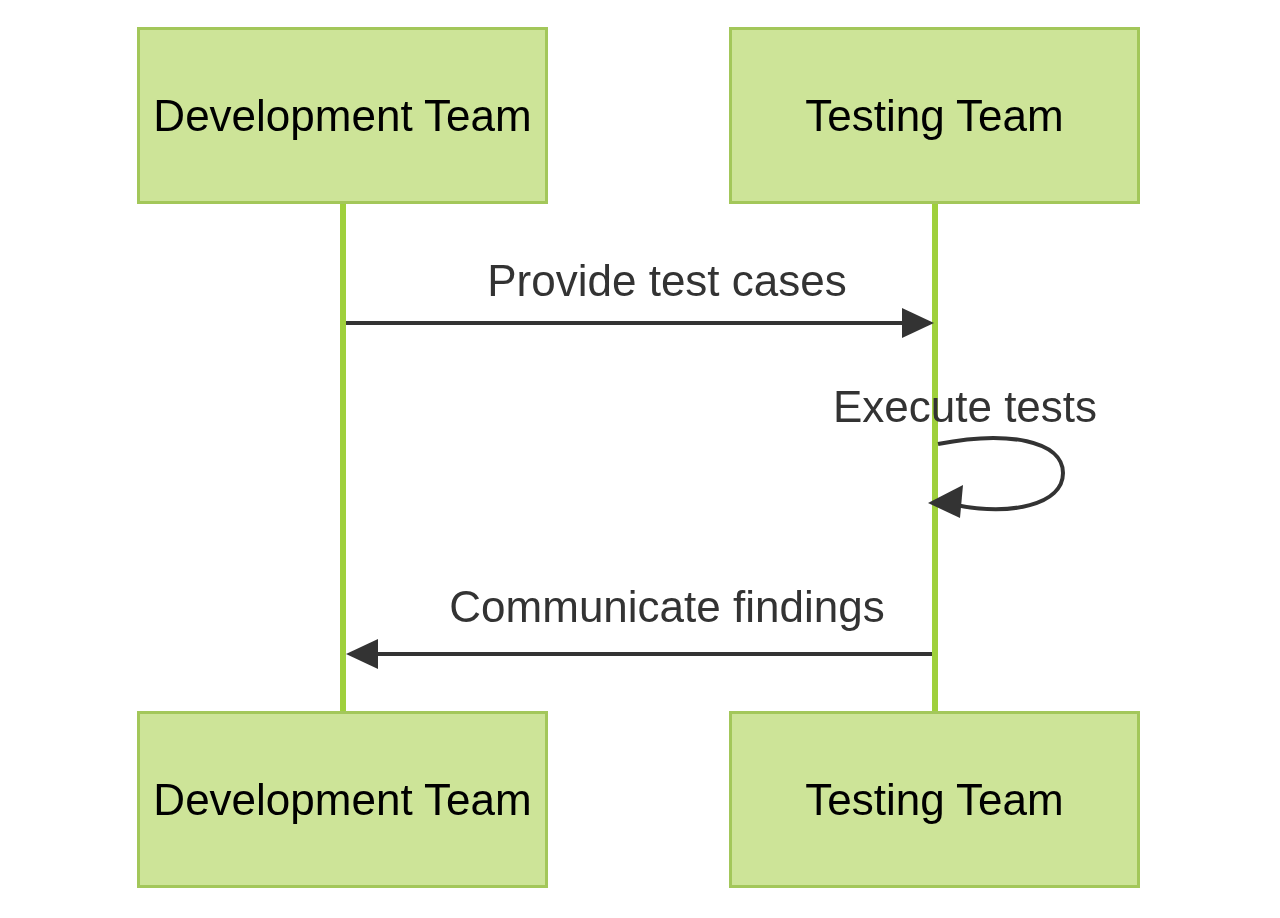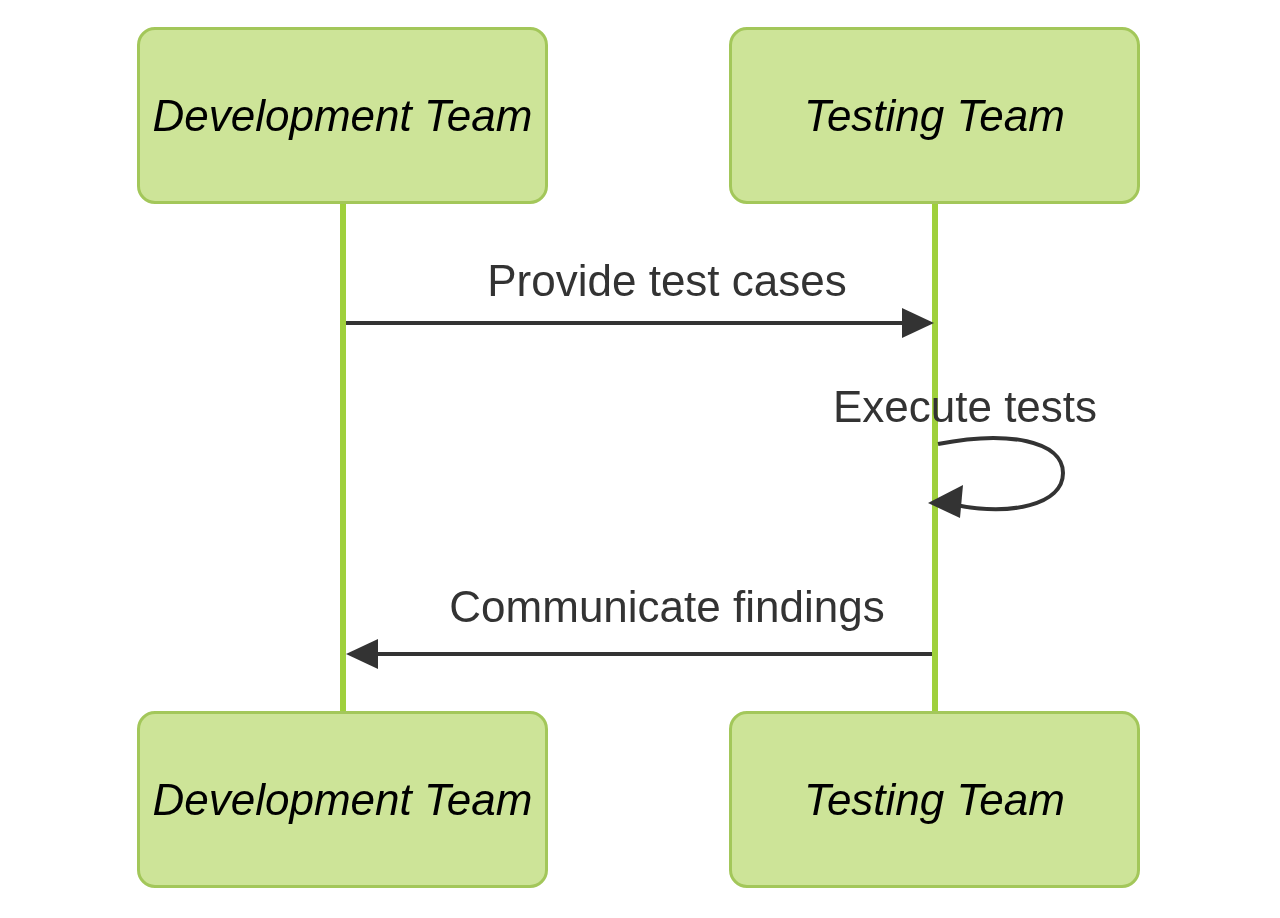--- a/index.html
+++ b/index.html
@@ -15,27 +15,26 @@
     font-family: "Liberation Sans", "DejaVu Sans", sans-serif;
     overflow: hidden;
   }
   .actor-box {
     position: absolute;
     width: 411px;
     height: 177px;
     box-sizing: border-box;
     background: var(--actor_fill, #cde498);
     border: 3px solid var(--actor_border, #a3c75a);
-    border-radius: 18px;
+    border-radius: 0;
     display: flex;
     align-items: center;
     justify-content: center;
     font-size: 44px;
     color: var(--actor_text, #000000);
-    font-style: italic;
   }
   .pos-dev-top    { left: 137px; top: 27px; }
   .pos-test-top   { left: 729px; top: 27px; }
   .pos-dev-bottom { left: 137px; top: 711px; }
   .pos-test-bottom{ left: 729px; top: 711px; }
 
   .lifeline {
     position: absolute;
     top: 204px;
     height: 507px;

